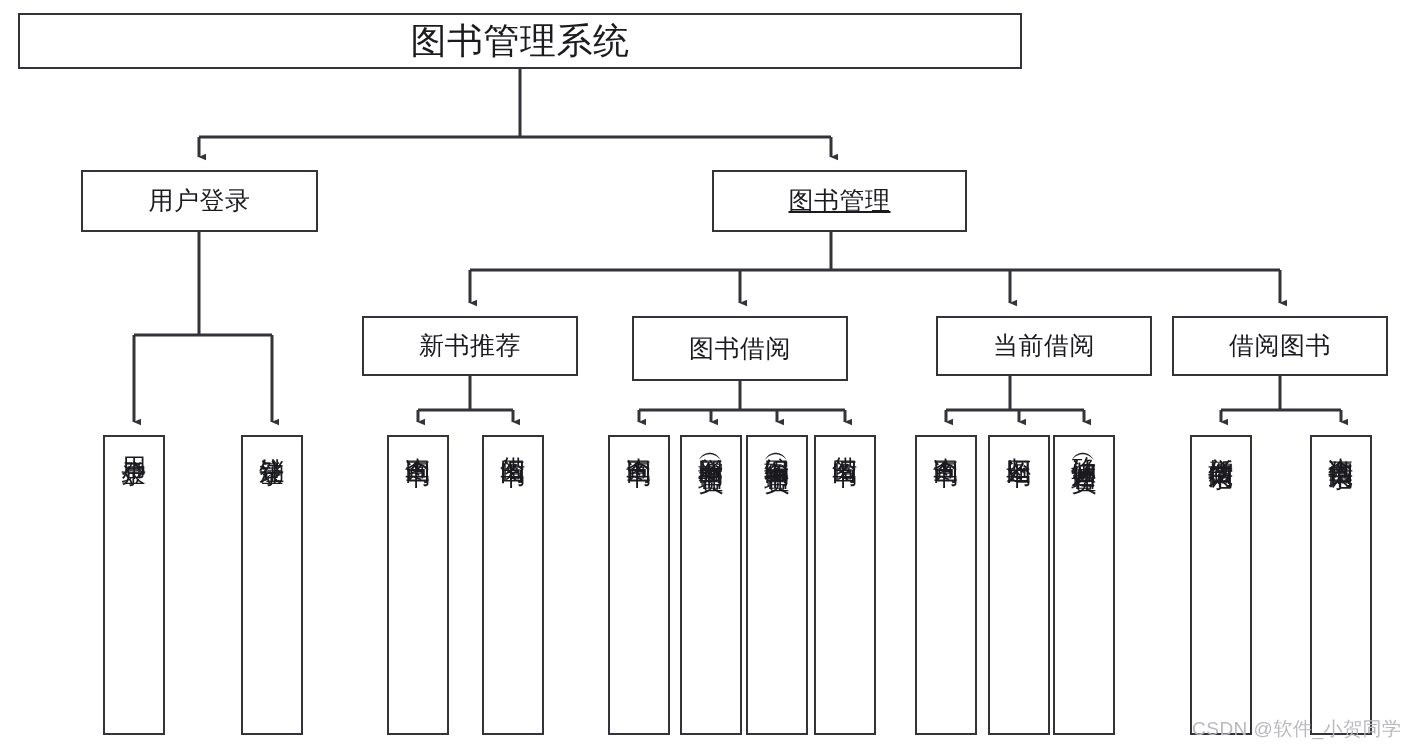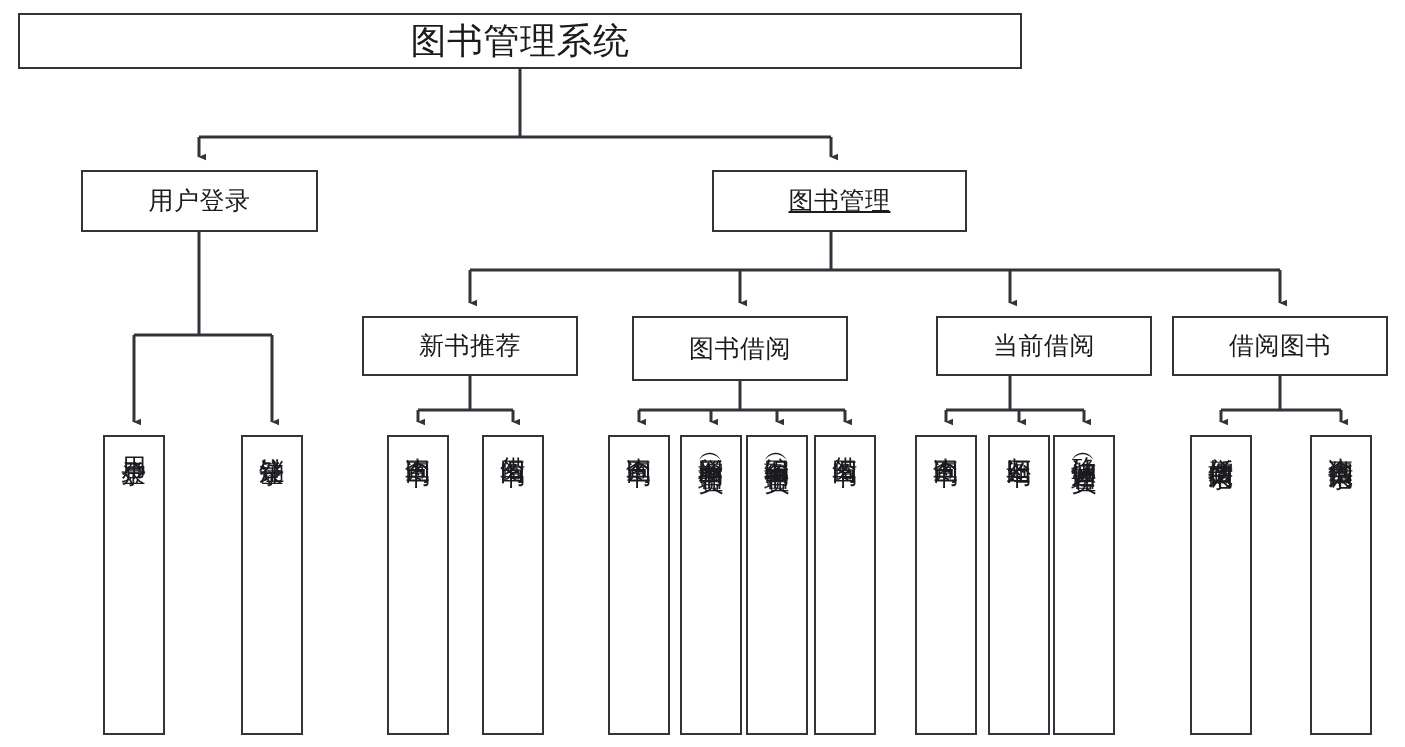--- a/index.html
+++ b/index.html
@@ -182,14 +182,15 @@
   <div class="node vert" style="left:1053px; top:435px; width:62px; height:300px;">
     <span class="lbl">确认归还（管理员）</span>
   </div>
   <div class="node vert" style="left:1190px; top:435px; width:62px; height:300px;">
     <span class="lbl">新增借阅记录</span>
   </div>
   <div class="node vert" style="left:1310px; top:435px; width:62px; height:300px;">
     <span class="lbl">查询借阅记录</span>
   </div>
 
+  <div class="watermark" style="left:1192px; top:716px;">CSDN @软件_小贺同学</div>
 
 </div>
 
 </body></html>

